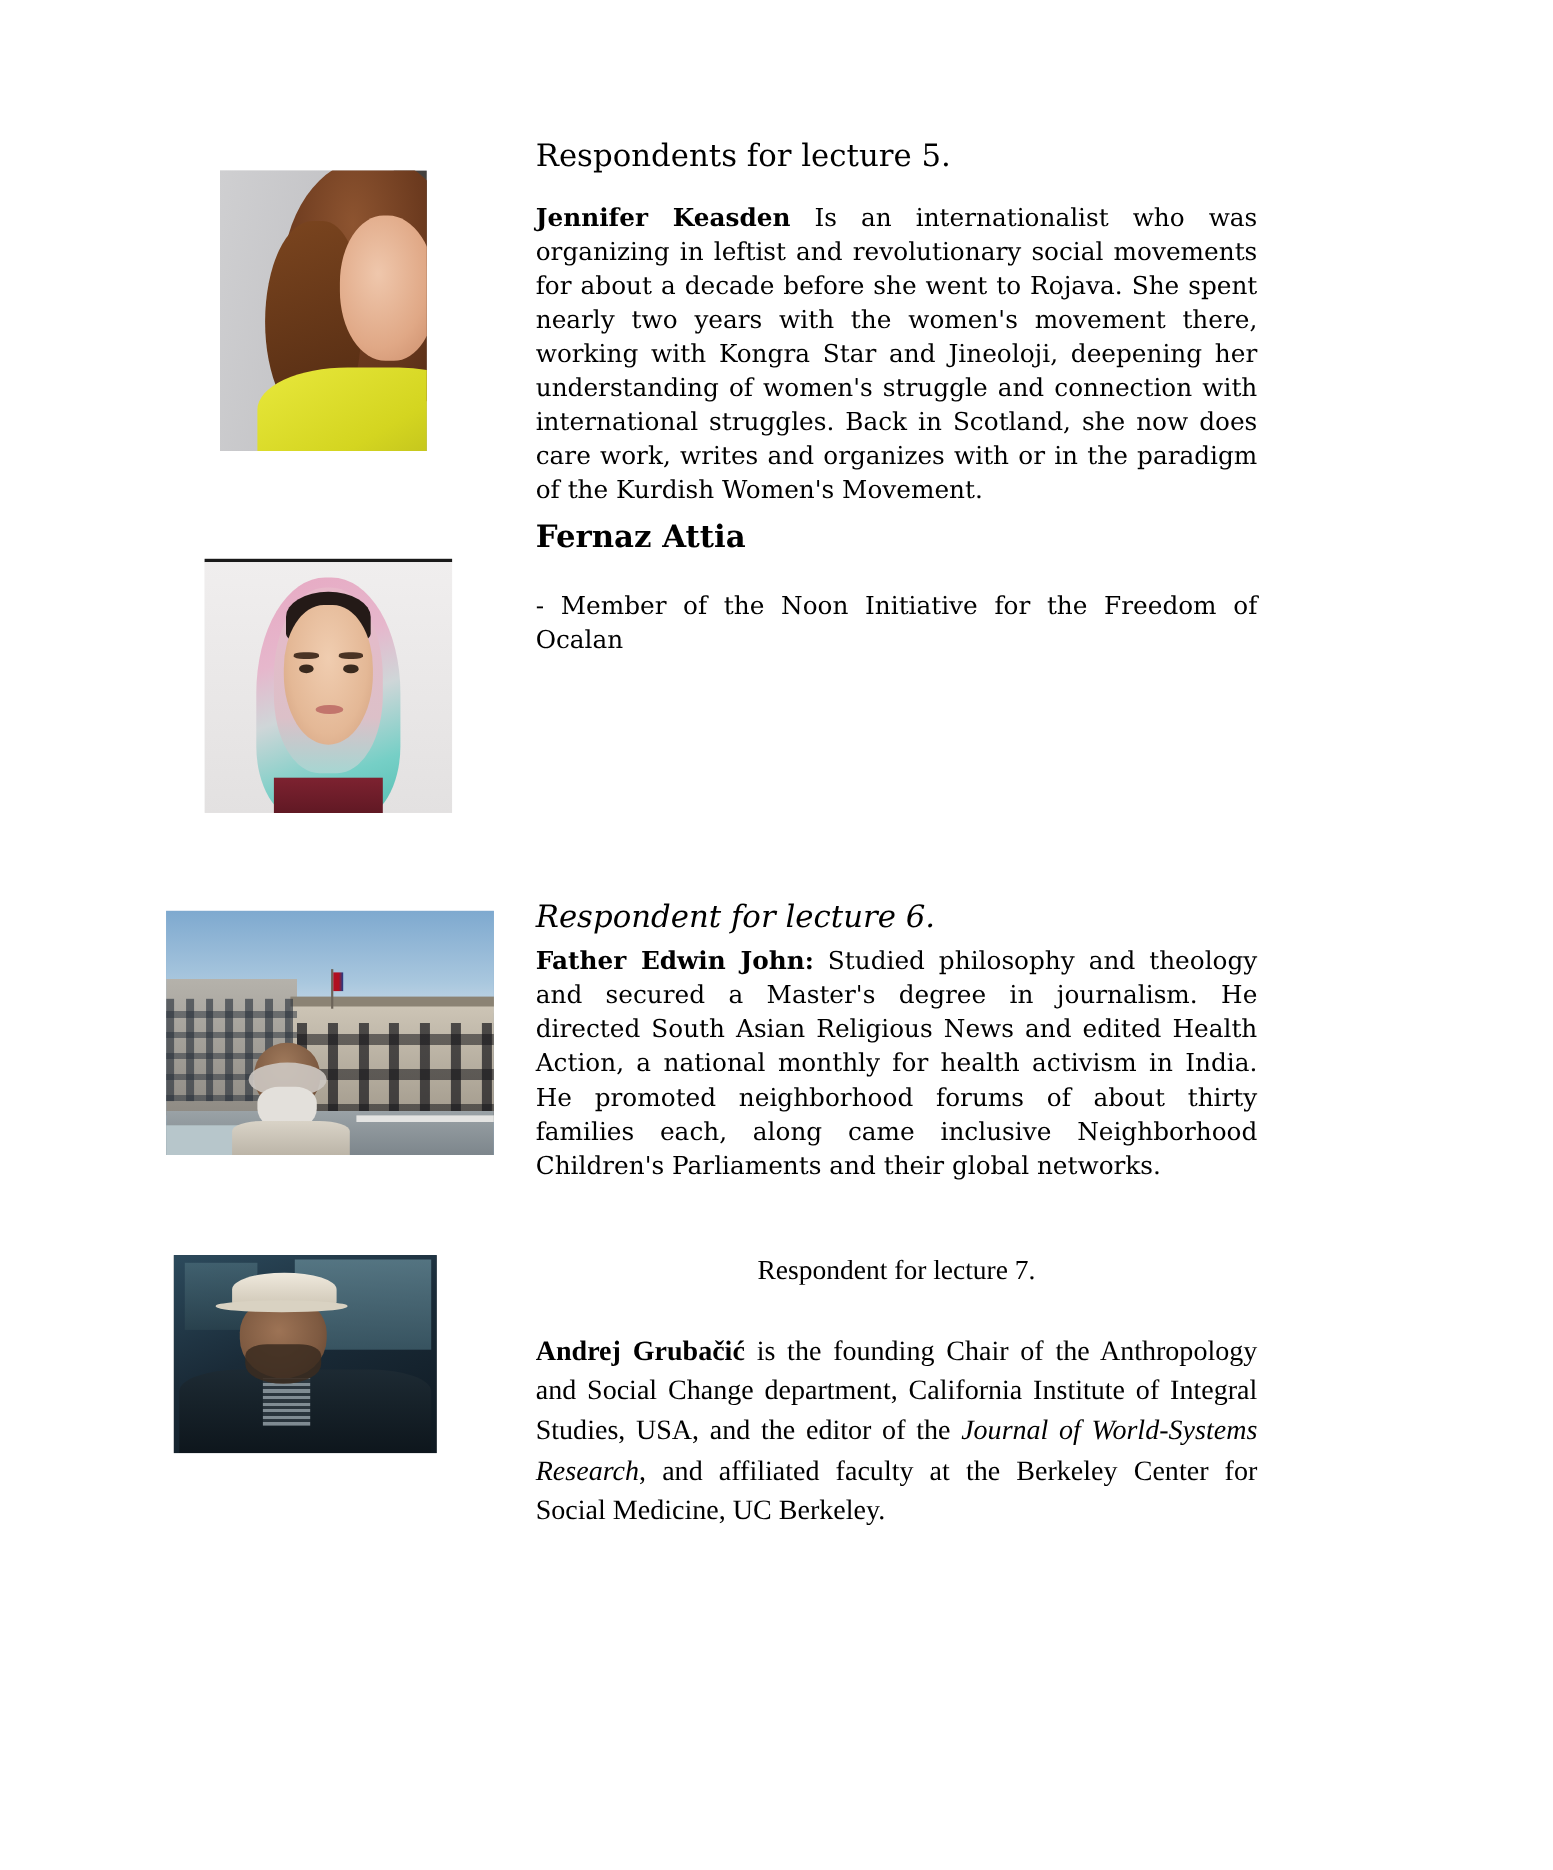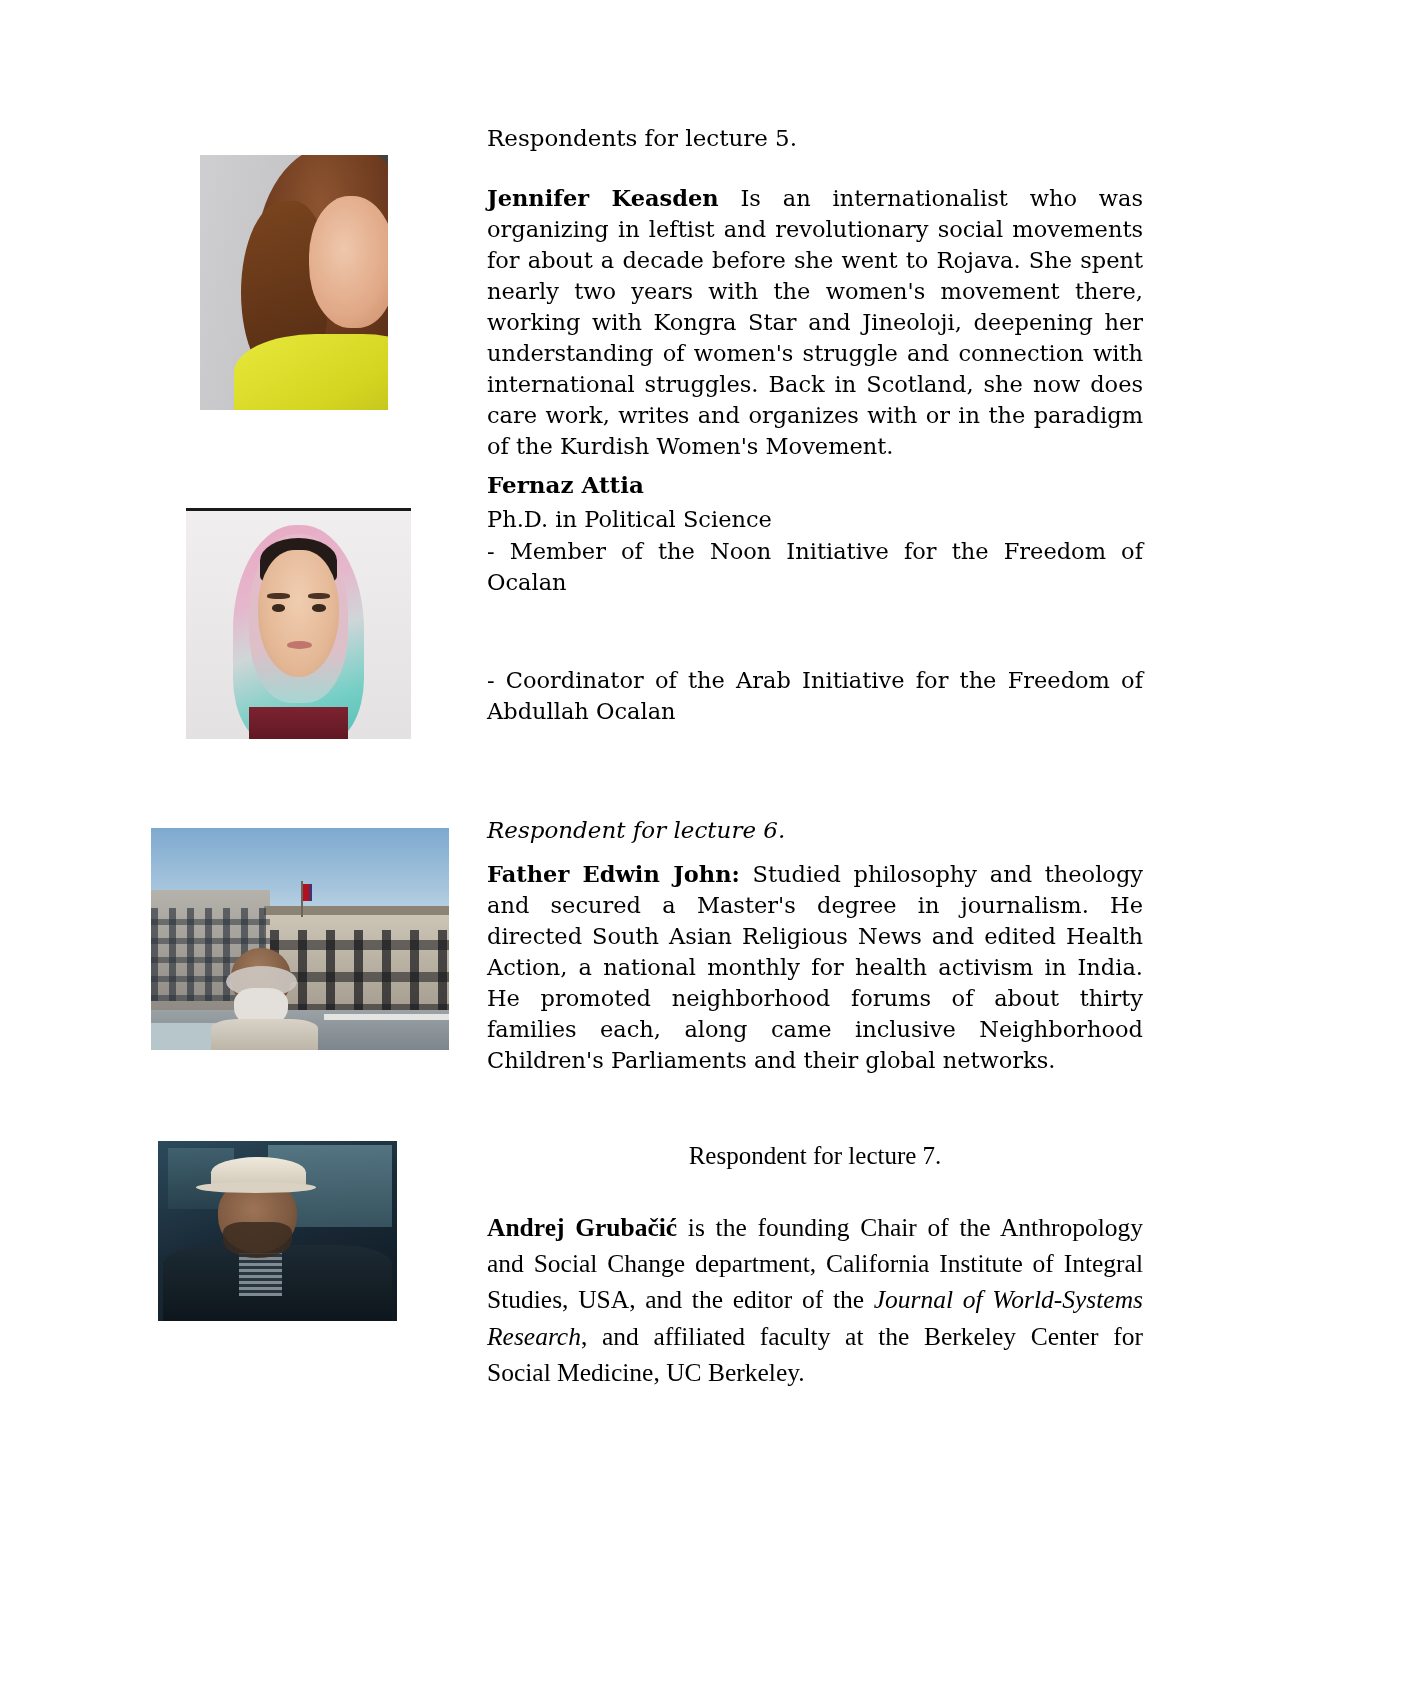--- a/index.html
+++ b/index.html
@@ -236,21 +236,21 @@
   }
   #photo-grubacic .shirt {
     left: 34%; top: 62%; width: 18%; height: 24%;
     background: repeating-linear-gradient(0deg,#9aa6ad 0 3px,#2f3a42 3px 6px);
     opacity: .8;
   }
   .blk { position: absolute; width: 656px; }
 
   .lead {
     font-family: "DejaVu Serif", serif;
-    font-size: 23px;
+    font-size: 28px;
     line-height: 1.30;
     text-align: left;
   }
   .lead-times {
     font-family: "Liberation Serif", serif;
     font-size: 25px;
     line-height: 1.30;
     text-align: center;
   }
   .para {
@@ -334,23 +334,21 @@
     <div class="layer cap"></div>
     <div class="layer cap-brim"></div>
   </div>
 
   <div class="blk lead" style="left:487px; top:124px;">Respondents for lecture 5.</div>
 
   <div class="blk para" style="left:487px; top:183px;"><span class="nm">Jennifer Keasden</span><span> </span><span>Is an internationalist who was organizing in leftist and revolutionary social movements for about a decade before she went to Rojava. She spent nearly two years with the women's movement there, working with Kongra Star and Jineoloji, deepening her understanding of women's struggle and connection with international struggles. Back in Scotland, she now does care work, writes and organizes with or in the paradigm of the Kurdish Women's Movement.</span></div>
 
   <div class="blk lead" style="left:487px; top:470px; font-weight:bold;">Fernaz Attia</div>
 
-  <div class="blk para-left" style="left:487px; top:504px;">Ph.D. in Political Science</div>
   <div class="blk para-left" style="left:487px; top:536px;">- Member of the Noon Initiative for the Freedom of Ocalan</div>
-  <div class="blk para-left" style="left:487px; top:665px;">- Coordinator of the Arab Initiative for the Freedom of Abdullah Ocalan</div>
 
   <div class="blk lead" style="left:487px; top:816px;font-style:italic;">Respondent for lecture 6.</div>
 
   <div class="blk para" style="left:487px; top:859px;"><span class="nm">Father Edwin John:</span><span> </span><span>Studied philosophy and theology and secured a Master's degree in journalism. He directed South Asian Religious News and edited Health Action, a national monthly for health activism in India. He promoted neighborhood forums of about thirty families each, along came inclusive Neighborhood Children's Parliaments and their global networks.</span></div>
 
   <div class="blk lead-times" style="left:487px; top:1140px;">Respondent for lecture 7.</div>
 
   <div class="blk para-times" style="left:487px; top:1210px;"><span class="nm">Andrej Grubačić</span><span> </span><span>is the founding Chair of the Anthropology and Social Change department, California Institute of Integral Studies, USA, and the editor of the </span><span class="ital">Journal of World-Systems Research</span><span>, and affiliated faculty at the Berkeley Center for Social Medicine, UC Berkeley.</span></div>
 
 </div>

